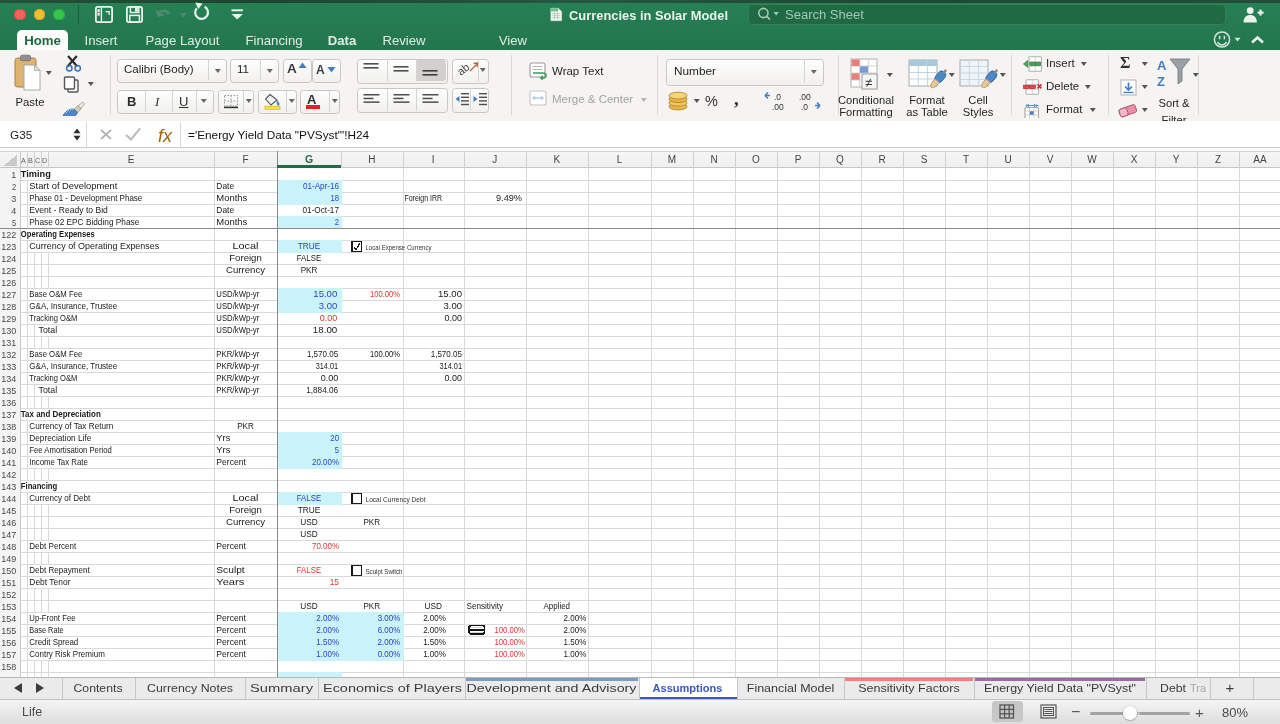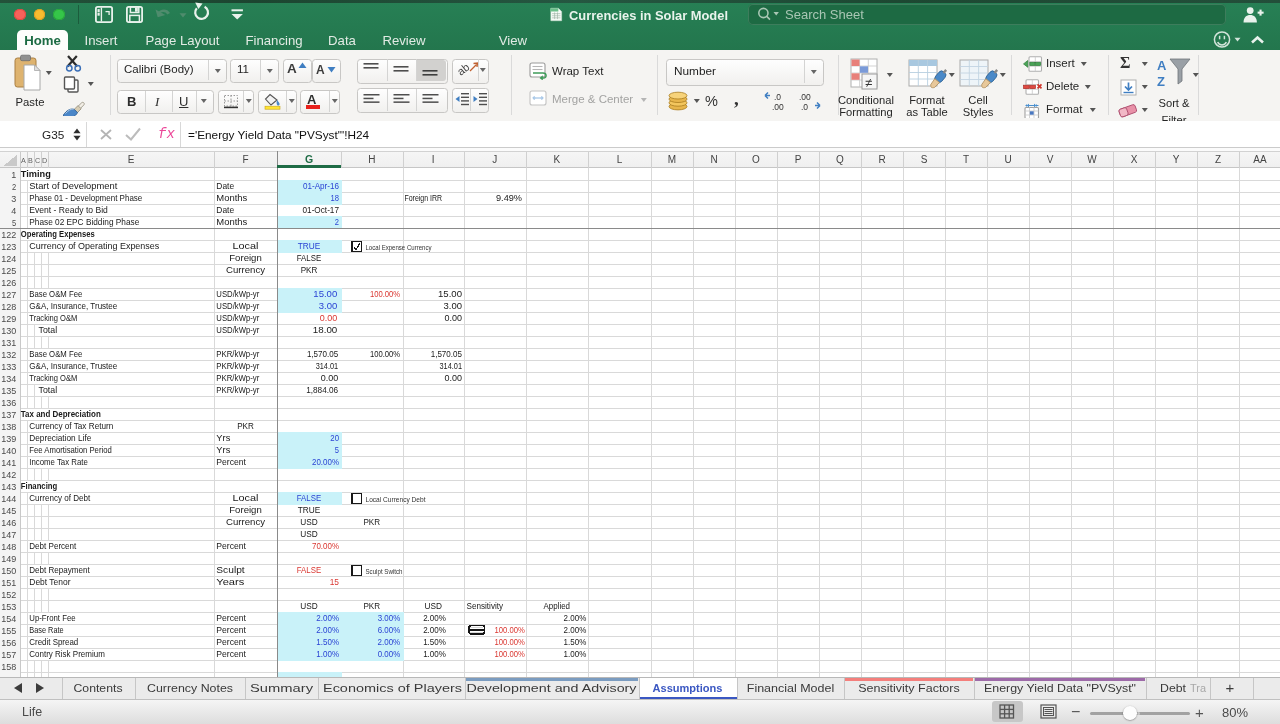--- a/index.html
+++ b/index.html
@@ -62,21 +62,21 @@
 <circle cx="8.2" cy="4.6" r="3.4" fill="#e9f2ec"></circle>
 <path d="M 1.5 16.5 c 0 -5.2 3 -7.6 6.7 -7.6 c 3.7 0 6.7 2.4 6.7 7.6 z" fill="#e9f2ec"></path>
 <rect x="15.6" y="5.6" width="6" height="2.1" fill="#e9f2ec"></rect>
 <rect x="17.5" y="3.6" width="2.1" height="6" fill="#e9f2ec"></rect>
 </svg>
 <div class="abs" style="left:17px;top:29.5px;width:51px;height:20.5px;background:#fdfdfc;border-radius:5px 5px 0 0;"></div>
 <div class="abs" style="left:-17.5px;top:32.5px;width:120px;text-align:center;font-size:13.2px;font-weight:bold;color:#1c6b43;">Home</div>
 <div class="abs" style="left:41px;top:32.5px;width:120px;text-align:center;font-size:13.2px;font-weight:500;color:#e2ebe4;">Insert</div>
 <div class="abs" style="left:122.5px;top:32.5px;width:120px;text-align:center;font-size:13.2px;font-weight:400;color:#e2ebe4;">Page Layout</div>
 <div class="abs" style="left:214px;top:32.5px;width:120px;text-align:center;font-size:13.2px;font-weight:500;color:#e2ebe4;">Financing</div>
-<div class="abs" style="left:282px;top:32.5px;width:120px;text-align:center;font-size:13.2px;font-weight:400;color:#e2ebe4;">Data</div>
+<div class="abs" style="left:282px;top:32.5px;width:120px;text-align:center;font-size:13.2px;font-weight:700;color:#e2ebe4;">Data</div>
 <div class="abs" style="left:344px;top:32.5px;width:120px;text-align:center;font-size:13.2px;font-weight:500;color:#e2ebe4;">Review</div>
 <div class="abs" style="left:407px;top:32.5px;width:120px;text-align:right;font-size:13.2px;font-weight:500;color:#e2ebe4;">View</div>
 <svg class="abs" style="left:1206px;top:30px;" width="70" height="20" viewBox="0 0 70 20">
 <circle cx="16" cy="9.5" r="7.6" stroke="#d2e4da" stroke-width="1.5" fill="none"></circle>
 <line x1="13.6" y1="5.8" x2="13.6" y2="9.3" stroke="#d2e4da" stroke-width="1.5"></line>
 <line x1="18.4" y1="5.8" x2="18.4" y2="9.3" stroke="#d2e4da" stroke-width="1.5"></line>
 <path d="M 11.7 12 a 4.6 4.6 0 0 0 8.6 0" fill="none" stroke="#d2e4da" stroke-width="1.5"></path>
 <path d="M 28.5 7.8 h 6 l -3 3.8 z" fill="#d2e4da"></path>
 <path d="M 46 12.5 l 5.5 -5 l 5.5 5" stroke="#e9f2ec" stroke-width="2.6" fill="none"></path>
 </svg>
@@ -410,33 +410,33 @@
 <text x="1" y="13" font-size="13" font-weight="bold" fill="#3f7ec2" font-family="Liberation Sans">A</text>
 <text x="1" y="29" font-size="13" font-weight="bold" fill="#3f7ec2" font-family="Liberation Sans">Z</text>
 <path d="M 14 2 h 20 l -8 10 v 12 l -4 3 v -15 z" fill="#9aa0a6" stroke="#70757a" stroke-width="0.8"></path>
 </svg>
 <svg class="abs" style="left:1192px;top:71.5px" width="8" height="6" viewBox="0 0 8 6">
     <path d="M 0.8 1 h 6 l -3 4 z" fill="#555"></path>
   </svg>
 <div class="abs" style="left:1134px;top:95px;width:80px;text-align:center;font-size:11.2px;color:#262626;line-height:17px;">Sort &amp;<br>Filter</div>
 <div class="abs" style="left:0;top:121px;width:1280px;height:26px;background:#ffffff;border-bottom:1px solid #cbcbcb;"></div>
 <div class="abs" style="left:0;top:147.5px;width:1280px;height:3.5px;background:#fafafa;"></div>
-<div class="abs" style="left:10px;top:127.5px;font-size:11.8px;color:#1f1f1f;margin-left:32px;">G35</div>
+<div class="abs" style="left:10px;top:127.5px;font-size:11.8px;color:#1f1f1f;">G35</div>
 <svg class="abs" style="left:72px;top:127px" width="10" height="15" viewBox="0 0 10 15">
 <path d="M 5 1.5 l 3.6 4.8 h -7.2 z" fill="#2e2e2e"></path>
 <path d="M 5 13.5 l 3.6 -4.8 h -7.2 z" fill="#2e2e2e"></path>
 </svg>
 <div class="abs" style="left:86px;top:122px;width:1px;height:25px;background:#d8d8d8;"></div>
 <svg class="abs" style="left:99px;top:128px" width="14" height="13" viewBox="0 0 14 13">
 <path d="M 2 2 l 10 9 m 0 -9 l -10 9" stroke="#b4b4b4" stroke-width="1.8"></path>
 </svg>
 <svg class="abs" style="left:124px;top:127px" width="18" height="14" viewBox="0 0 18 14">
 <path d="M 2 8 l 5 4.5 L 16 1.5" stroke="#bcbcbc" stroke-width="2" fill="none"></path>
 </svg>
-<div class="abs" style="left:158px;top:126px;font-size:14px;font-style:italic;font-family:Liberation Mono, monospace;color:#ec4899;"><i>fx</i></div>
+<div class="abs" style="left:158px;top:126px;font-size:18px;font-style:italic;font-family:Liberation Sans, sans-serif;color:#a16207;"><i>fx</i></div>
 <div class="abs" style="left:180px;top:122px;width:1px;height:25px;background:#d8d8d8;"></div>
 <div class="abs" style="left:188px;top:127.5px;font-size:11.8px;color:#111;">='Energy Yield Data "PVSyst"'!H24</div>
 <svg width="1280" height="529" viewBox="0 0 1280 529.0" style="position:absolute;left:0;top:148px;" shape-rendering="crispEdges" text-rendering="optimizeLegibility">
 <rect x="0" y="0" width="1280" height="528.5" fill="#ffffff"></rect>
 <rect x="0" y="0" width="1280" height="3" fill="#fbfbfb"></rect>
 <rect x="0" y="3" width="1280" height="17" fill="url(#hdrg)"></rect>
 <defs>
       <linearGradient id="hdrg" x1="0" y1="0" x2="0" y2="1">
         <stop offset="0" stop-color="#f6f6f6"></stop>
         <stop offset="1" stop-color="#efefef"></stop>

